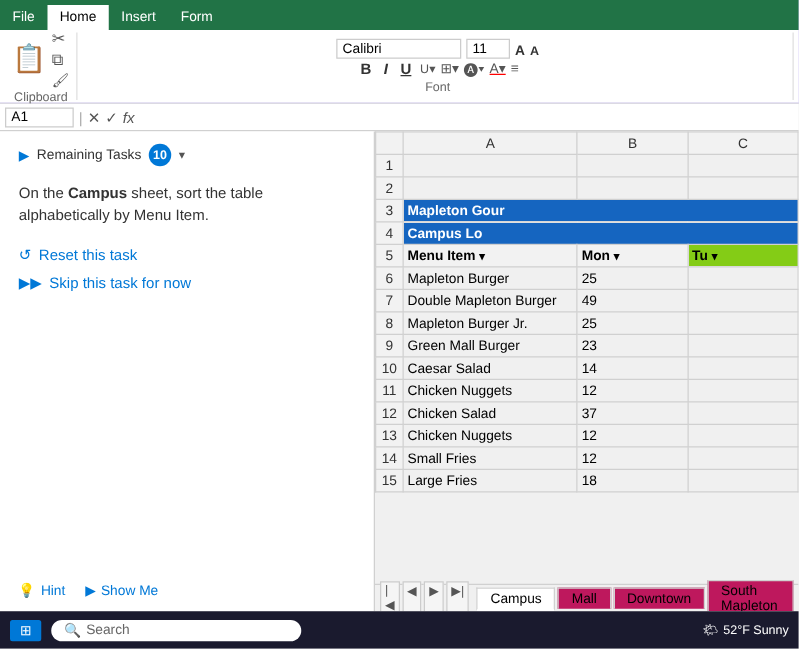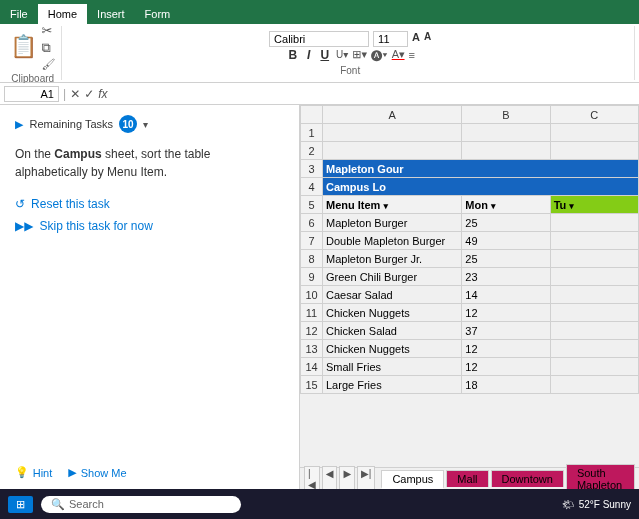--- a/index.html
+++ b/index.html
@@ -6,33 +6,33 @@
     body { width: 639px; height: 519px; overflow: hidden; font-family: 'Segoe UI', Arial, sans-serif; font-size: 12px; background: #f0f0f0; display: flex; flex-direction: column; }
 
     
     .ribbon-area { background: #c4b5fd; border-bottom: 1px solid #d0d0d0; flex-shrink: 0; }
     .ribbon-tabs { display: flex; background: #217346; padding: 0; height: 24px; align-items: flex-end; }
     .ribbon-tab { padding: 4px 10px; font-size: 11px; color: #fff; cursor: pointer; }
     .ribbon-tab.active { background: #fff; color: #000; font-weight: normal; }
     .ribbon-toolbar { display: flex; align-items: center; padding: 2px 4px; gap: 4px; height: 58px; background: #fff; }
     .ribbon-group { display: flex; flex-direction: column; align-items: center; border-right: 1px solid #e0e0e0; padding: 0 6px; height: 100%; justify-content: center; }
     .ribbon-group-label { font-size: 10px; color: #666; margin-top: 2px; text-align: center; }
-    .font-row1 { display: flex; align-items: flex-start; gap: 4px; }
+    .font-row1 { display: flex; align-items: flex-end; gap: 4px; }
     .font-selector { border: 1px solid #ccc; padding: 1px 4px; font-size: 11px; width: 100px; }
     .font-size-selector { border: 1px solid #ccc; padding: 1px 4px; font-size: 11px; width: 35px; }
     .font-grow-btn { font-size: 11px; font-weight: bold; cursor: pointer; color: #333; }
     .font-row2 { display: flex; align-items: center; gap: 4px; }
     .format-btn { font-size: 12px; font-weight: bold; cursor: pointer; color: #333; padding: 1px 3px; border: none; background: none; }
     .format-btn.bold { font-weight: bold; }
     .format-btn.italic { font-style: italic; }
     .format-btn.underline { text-decoration: underline; }
 
     
     .formula-bar { display: flex; align-items: center; background: #fff; border-bottom: 1px solid #d0d0d0; height: 22px; padding: 2px 4px; gap: 4px; flex-shrink: 0; }
-    .cell-ref { border: 1px solid #ccc; padding: 1px 4px; font-size: 11px; width: 55px; text-align: right; }
+    .cell-ref { border: 1px solid #ccc; padding: 1px 4px; font-size: 11px; width: 55px; text-align: left; }
     .formula-divider { color: #aaa; }
     .formula-x { font-size: 12px; color: #555; cursor: pointer; }
     .formula-check { font-size: 12px; color: #555; cursor: pointer; }
     .formula-fx { font-style: italic; font-size: 12px; color: #555; }
     .formula-input { flex: 1; border: none; outline: none; font-size: 12px; }
 
     
     .main-area { display: flex; flex: 1; overflow: hidden; }
 
     
@@ -213,21 +213,21 @@
             <td></td>
           </tr>
           <tr>
             <td class="row-num">8</td>
             <td>Mapleton Burger Jr.</td>
             <td>25</td>
             <td></td>
           </tr>
           <tr>
             <td class="row-num">9</td>
-            <td>Green Chili Burger</td>
+            <td>Green Mall Burger</td>
             <td>23</td>
             <td></td>
           </tr>
           <tr>
             <td class="row-num">10</td>
             <td>Caesar Salad</td>
             <td>14</td>
             <td></td>
           </tr>
           <tr>

